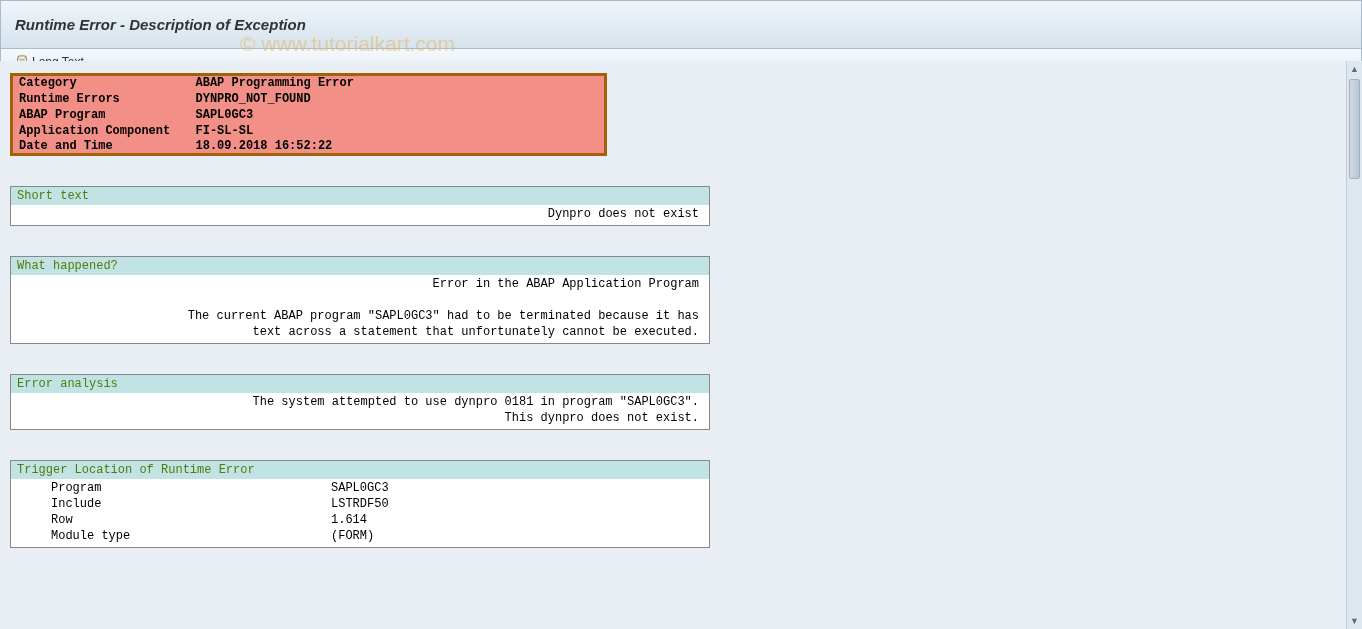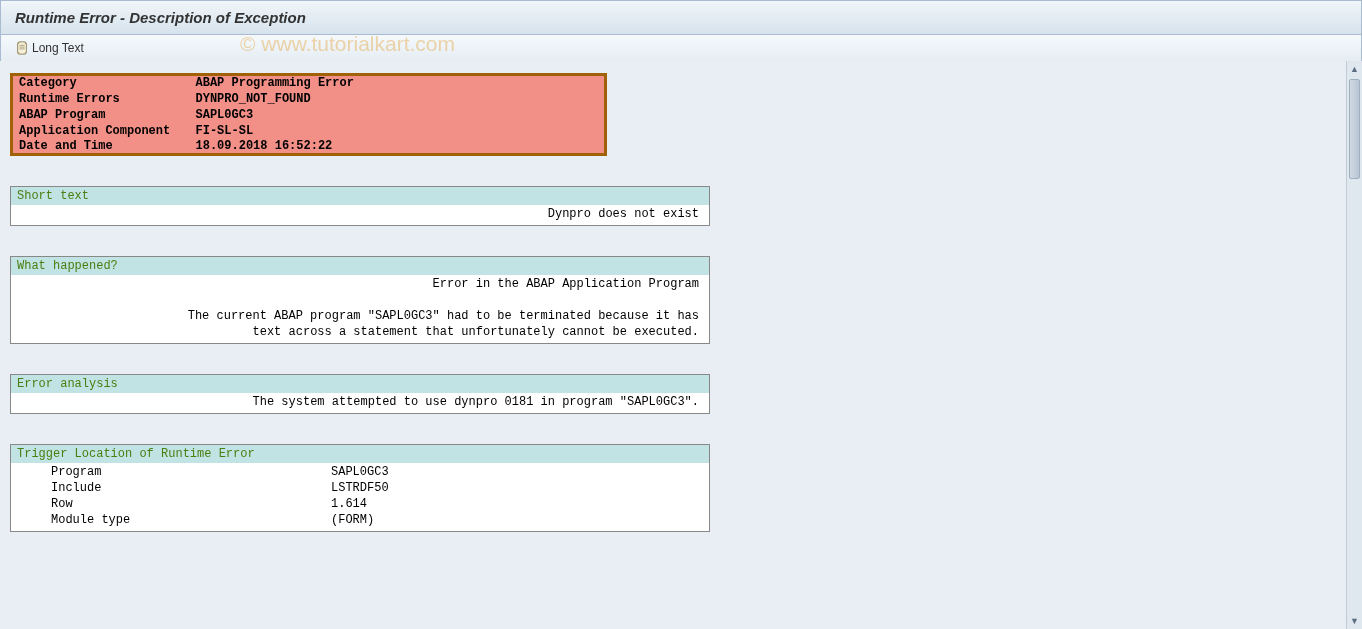--- a/index.html
+++ b/index.html
@@ -12,21 +12,21 @@
       background: #e8eef3;
       font-size: 12px;
       width: 1362px;
       height: 629px;
       overflow: hidden;
       position: relative;
     }
     .title-bar {
       background: linear-gradient(to bottom, #f0f5f9 0%, #d6e3ed 100%);
       border: 1px solid #a8bbd0;
-      padding: 8px 14px;
+      padding: 15px 14px;
       font-size: 15px;
       font-weight: bold;
       font-style: italic;
       color: #333;
     }
     .toolbar {
       background: linear-gradient(to bottom, #f5f9fc 0%, #e5edf3 100%);
       border: 1px solid #a8bbd0;
       border-top: none;
       padding: 4px 10px;
@@ -233,20 +233,21 @@
           <div class="section-row blank-row"></div>
           <div class="section-row"><span class="indent"></span><span>The current ABAP program "SAPL0GC3" had to be terminated because it has</span></div>
           <div class="section-row"><span class="indent"></span><span>text across a statement that unfortunately cannot be executed.</span></div>
         </div>
     </div>
 
     <div class="section">
       <div class="section-header">Error analysis</div>
       <div class="section-body" id="error-analysis-body">
           <div class="section-row"><span class="indent"></span><span>The system attempted to use dynpro 0181 in program "SAPL0GC3".</span></div>
+          <div class="section-row"><span class="indent"></span><span>This dynpro does not exist.</span></div>
         </div>
     </div>
 
     <div class="section" style="margin-bottom:0;">
       <div class="section-header">Trigger Location of Runtime Error</div>
       <div class="section-body" id="trigger-location-body">
           <div class="section-row"><span class="indent"></span><span class="col1">Program</span><span class="col2">SAPL0GC3</span></div>
           <div class="section-row"><span class="indent"></span><span class="col1">Include</span><span class="col2">LSTRDF50</span></div>
           <div class="section-row"><span class="indent"></span><span class="col1">Row</span><span class="col2">1.614</span></div>
           <div class="section-row"><span class="indent"></span><span class="col1">Module type</span><span class="col2">(FORM)</span></div>

